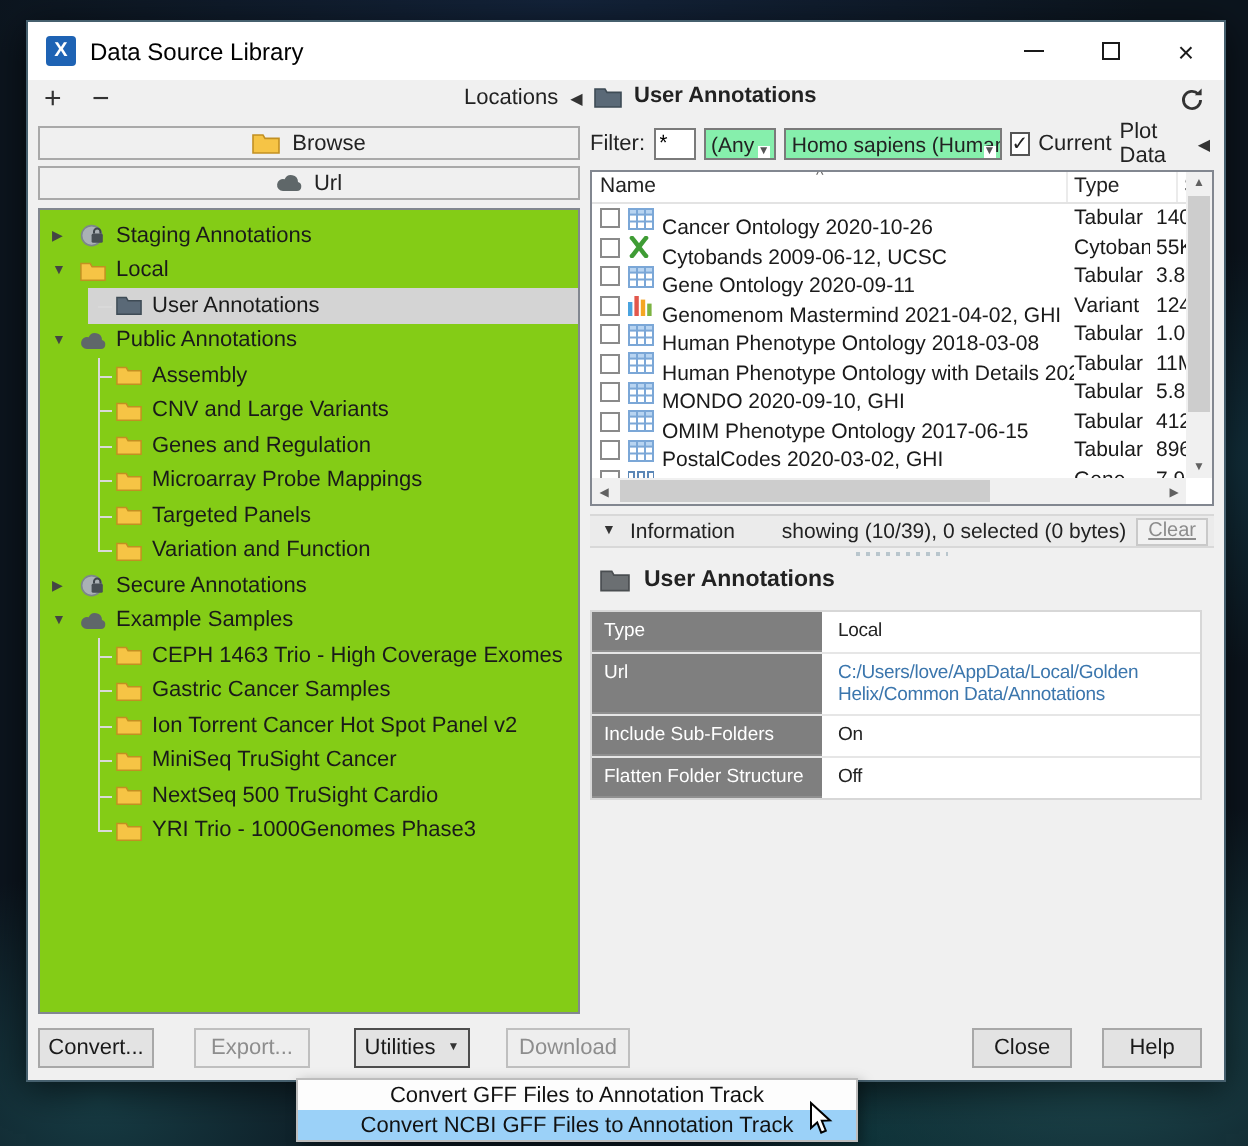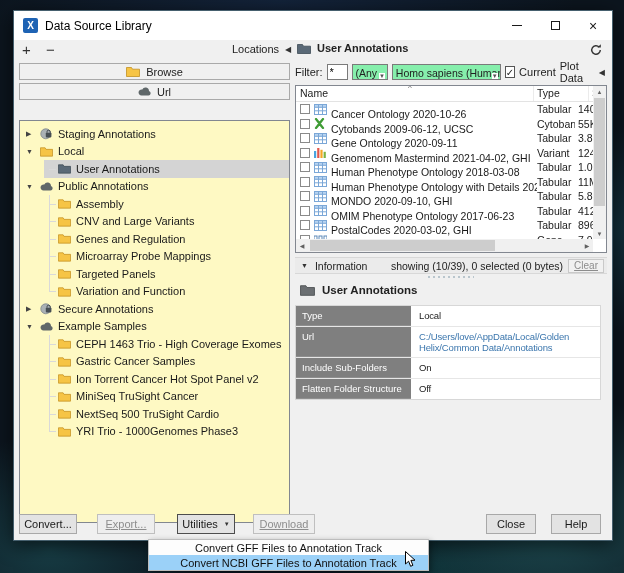--- a/index.html
+++ b/index.html
@@ -38,21 +38,21 @@
   .locations-label { font-size:11px; color:#222; }
   .collapse-arrow { font-size:8px; color:#333; }
   .crumb-group { position:absolute; left:283px; top:2px; display:flex; align-items:center; gap:6px; }
   .crumb-label { font-size:11px; font-weight:600; color:#222; }
   .tb-refresh { position:absolute; right:9px; top:3px; }
   
   .left-col { position:absolute; left:5px; top:52px; width:271px; }
   .big-btn { width:100%; height:17px; background:#f0f0f0; border:1px solid #a9a9a9;
     display:flex; align-items:center; justify-content:center; gap:6px; font-size:11px; color:#222; }
   .big-btn + .big-btn { margin-top:3px; }
-  .tree-panel { margin-top:20px; height:403px; background:#fef9c3; border:1px solid #828790;
+  .tree-panel { margin-top:4px; height:403px; background:#84cc16; border:1px solid #828790;
     padding-top:4px; overflow:hidden; position:relative; }
   .tree-item { position:relative; height:17.5px; display:flex; align-items:center; font-size:11px; color:#1a1a1a; }
   .tree-item .arrow { position:absolute; left:6px; width:10px; font-size:7px; color:#444; }
   .tree-item.d0 .node { position:absolute; left:20px; display:flex; align-items:center; gap:5px; }
   .tree-item.d1 .node { position:absolute; left:38px; display:flex; align-items:center; gap:5px; }
   .tree-item.selected .hl { position:absolute; left:24px; right:0; top:0; bottom:0; background:#d4d4d4; }
   .tree-item .node { position:relative; z-index:1; }
   .tree-item.d1::before { content:""; position:absolute; left:29px; top:0; height:100%; border-left:1px solid #d9d9d9; }
   .tree-item.d1.last::before { height:50%; }
   .tree-item.d1::after { content:""; position:absolute; left:29px; top:50%; width:7px; border-top:1px solid #d9d9d9; }
@@ -105,21 +105,21 @@
   .props { margin-top:9px; width:306px; border:1px solid #d7d7d7; background:#fff; }
   .prow { display:flex; border-bottom:1px solid #e6e6e6; }
   .prow:last-child { border-bottom:none; }
   .pkey { width:115px; flex:none; background:#7f7f7f; color:#fff; font-size:9.5px; padding:4px 6px; border-bottom:1px solid #8f8f8f; }
   .pval { flex:1; font-size:9.5px; color:#222; padding:4px 8px; letter-spacing:-.15px; }
   .pval.link { color:#3b76ad; }
   
   .footer { position:absolute; left:0; right:0; top:503px; height:28px; }
   .btn { position:absolute; top:0; height:20px; background:#e3e3e3; border:1px solid #a8a8a8;
     font-size:11px; color:#1a1a1a; display:flex; align-items:center; justify-content:center; gap:6px; }
-  .btn.disabled { color:#8d8d8d; background:#eeeeee; border-color:#bfbfbf;text-decoration:underline; }
+  .btn.disabled { color:#8d8d8d; background:#eeeeee; border-color:#bfbfbf; }
   .btn.focused { border:1px solid #4d4d4d; }
   .dd-arrow { font-size:6px; color:#333; }
   
   .context-menu { position:absolute; left:148px; top:539px; width:281px; background:#fdfdfd;
     border:1px solid #bdbdbd; box-shadow:2px 2px 6px rgba(0,0,0,.35); z-index:10; }
   .menu-item { height:15px; display:flex; align-items:center; justify-content:center; font-size:11px; color:#111; }
   .menu-item.hl { background:#9bd1f8; }
   .cursor { position:absolute; left:404px; top:550px; z-index:11; pointer-events:none; }
   svg { display:block; }
 </style>
@@ -498,21 +498,21 @@
           </div>
           <div class="grow">
             <span class="cb"></span>
             <span class="ricon">
               <svg width="13" height="11" viewBox="0 0 13 11">
                 <rect x=".5" y=".5" width="12" height="10" fill="#fff" stroke="#7ba7d7"></rect>
                 <rect x=".5" y=".5" width="12" height="2.8" fill="#b8d4f1" stroke="#7ba7d7"></rect>
                 <path d="M4.5.5v10M8.5.5v10M.5 6.8h12" stroke="#7ba7d7" fill="none"></path>
               </svg>
             </span>
-            <span class="rname">OMIM Phenotype Ontology 2017-06-23</span>
+            <span class="rname">OMIM Phenotype Ontology 2017-06-15</span>
             <span class="rtype">Tabular</span>
             <span class="rsize">412</span>
           </div>
           <div class="grow">
             <span class="cb"></span>
             <span class="ricon">
               <svg width="13" height="11" viewBox="0 0 13 11">
                 <rect x=".5" y=".5" width="12" height="10" fill="#fff" stroke="#7ba7d7"></rect>
                 <rect x=".5" y=".5" width="12" height="2.8" fill="#b8d4f1" stroke="#7ba7d7"></rect>
                 <path d="M4.5.5v10M8.5.5v10M.5 6.8h12" stroke="#7ba7d7" fill="none"></path>

